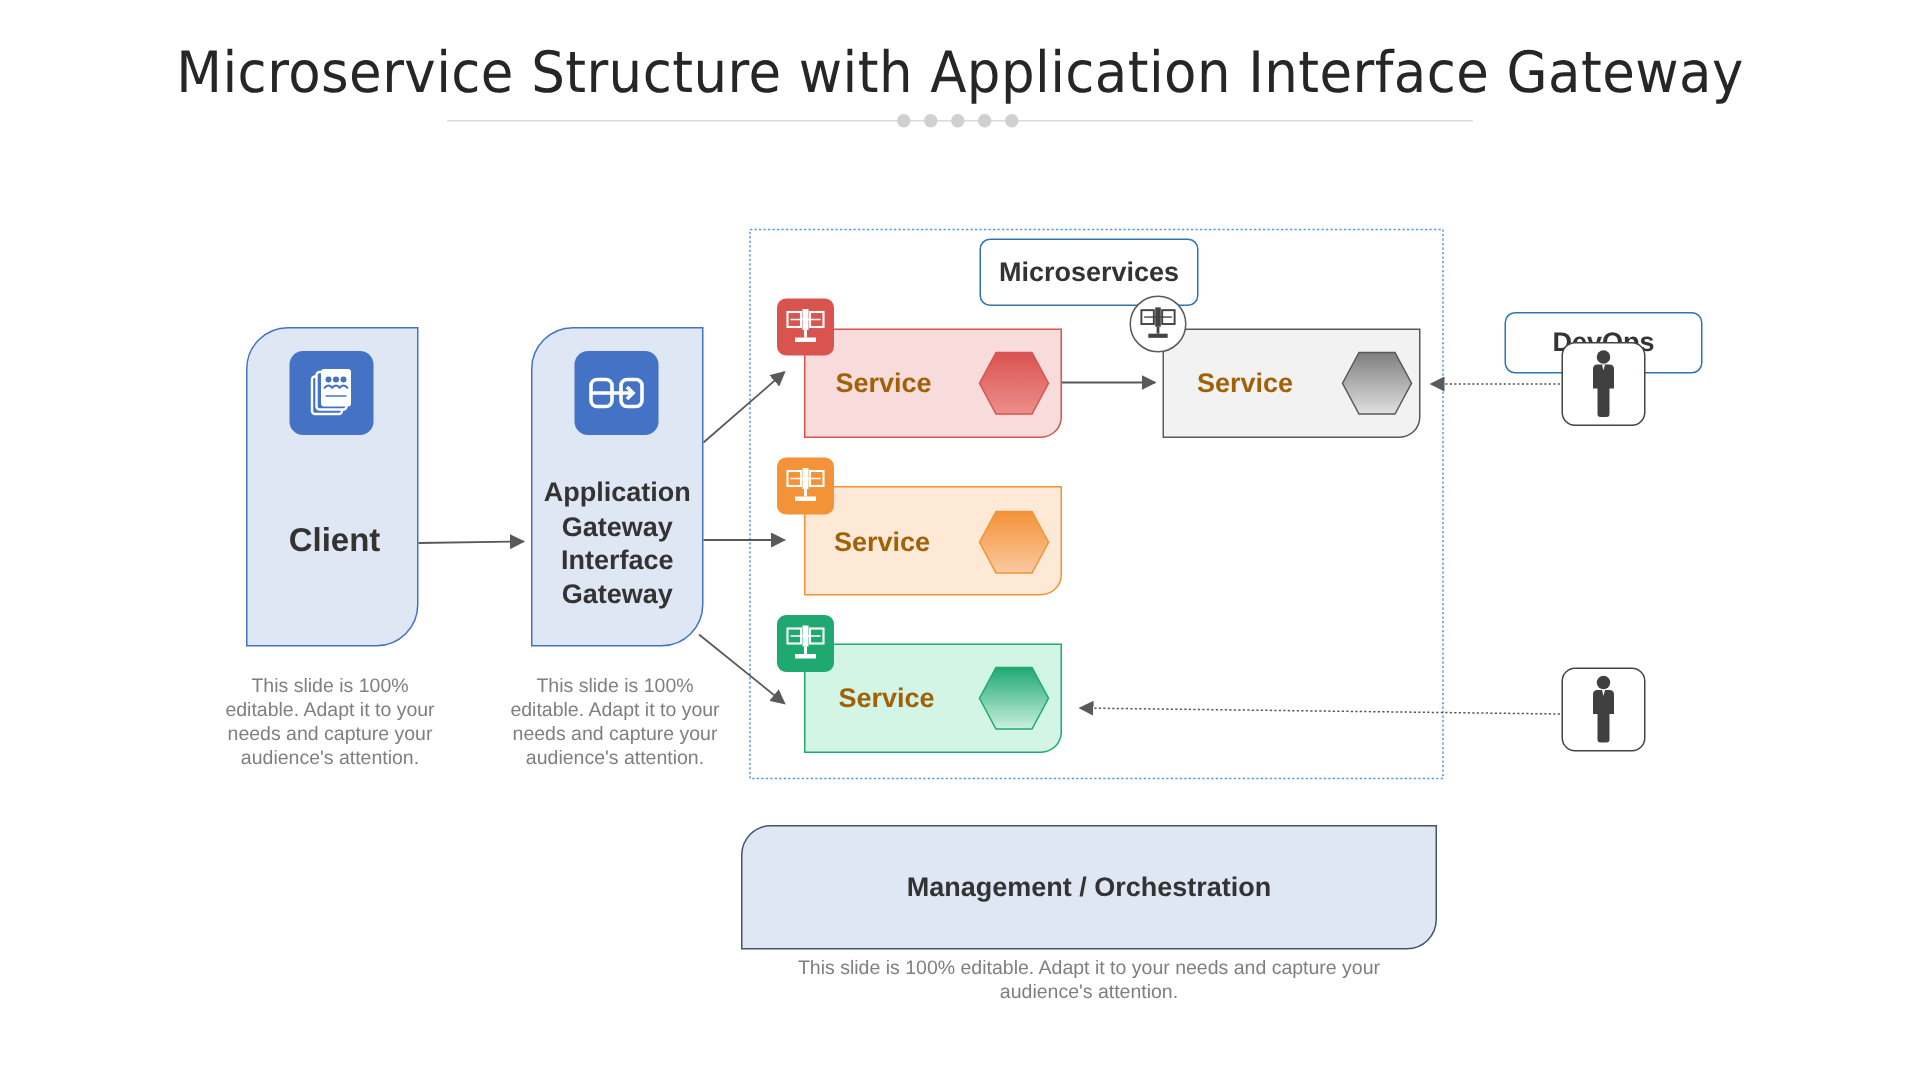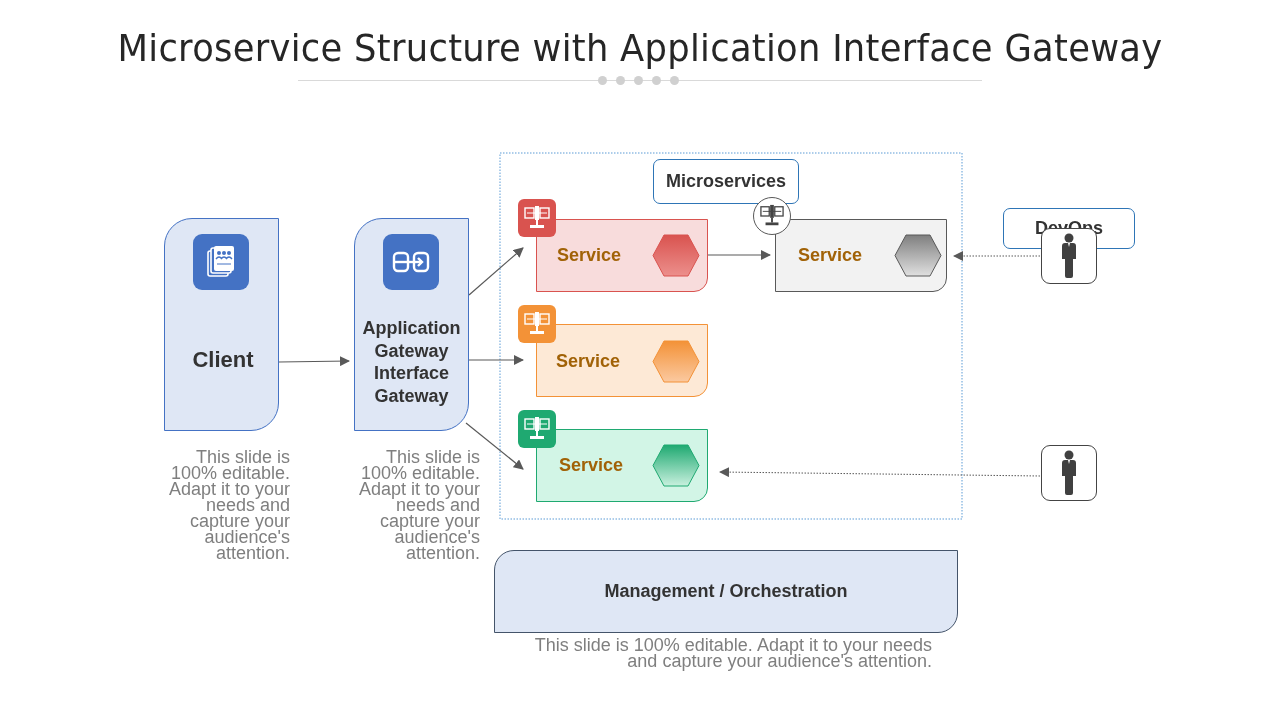--- a/index.html
+++ b/index.html
@@ -4,21 +4,21 @@
 <style>
   html,body{margin:0;padding:0;background:#fff;}
   body{width:1280px;height:720px;position:relative;overflow:hidden;font-family:"Liberation Sans",sans-serif;}
   .abs{position:absolute;}
   .title{left:0;top:26px;width:1280px;text-align:center;font-size:38px;color:#262626;font-family:"DejaVu Sans",sans-serif;font-weight:normal;letter-spacing:0.3px;transform:scaleX(0.93);}
   .title-line{left:298px;top:80px;width:684px;height:1px;background:#d9d9d9;}
   .dot{top:76px;width:9px;height:9px;border-radius:50%;background:#d0d0d0;}
   .tall-box{background:#dfe7f5;border:1px solid #4472c4;border-radius:28px 0 28px 0;box-sizing:border-box;}
   .icon-tile{width:56px;height:56px;border-radius:9px;background:#4472c4;display:flex;align-items:center;justify-content:center;}
   .box-label{font-weight:bold;color:#333;text-align:center;}
-  .desc{color:#7f7f7f;font-size:18px;text-align:right;line-height:16px;}
+  .desc{color:#7f7f7f;font-size:13px;text-align:center;line-height:16px;}
   .svc{border-radius:0 0 14px 0;box-sizing:border-box;}
   .svc-label{font-weight:bold;font-size:18px;color:#a16207;}
   .badge{width:38px;height:38px;border-radius:6px;display:flex;align-items:center;justify-content:center;}
   .tag{background:#fff;border:1px solid #2e75b6;border-radius:7px;box-sizing:border-box;display:flex;align-items:center;justify-content:center;font-weight:bold;font-size:18px;color:#333;margin-top:27px;}
   .person{width:56px;height:56px;border:1px solid #444;border-radius:9px;background:#fff;box-sizing:border-box;display:flex;align-items:center;justify-content:center;}
 </style>
 </head>
 <body>
 
 <div class="abs title">Microservice Structure with Application Interface Gateway</div>

